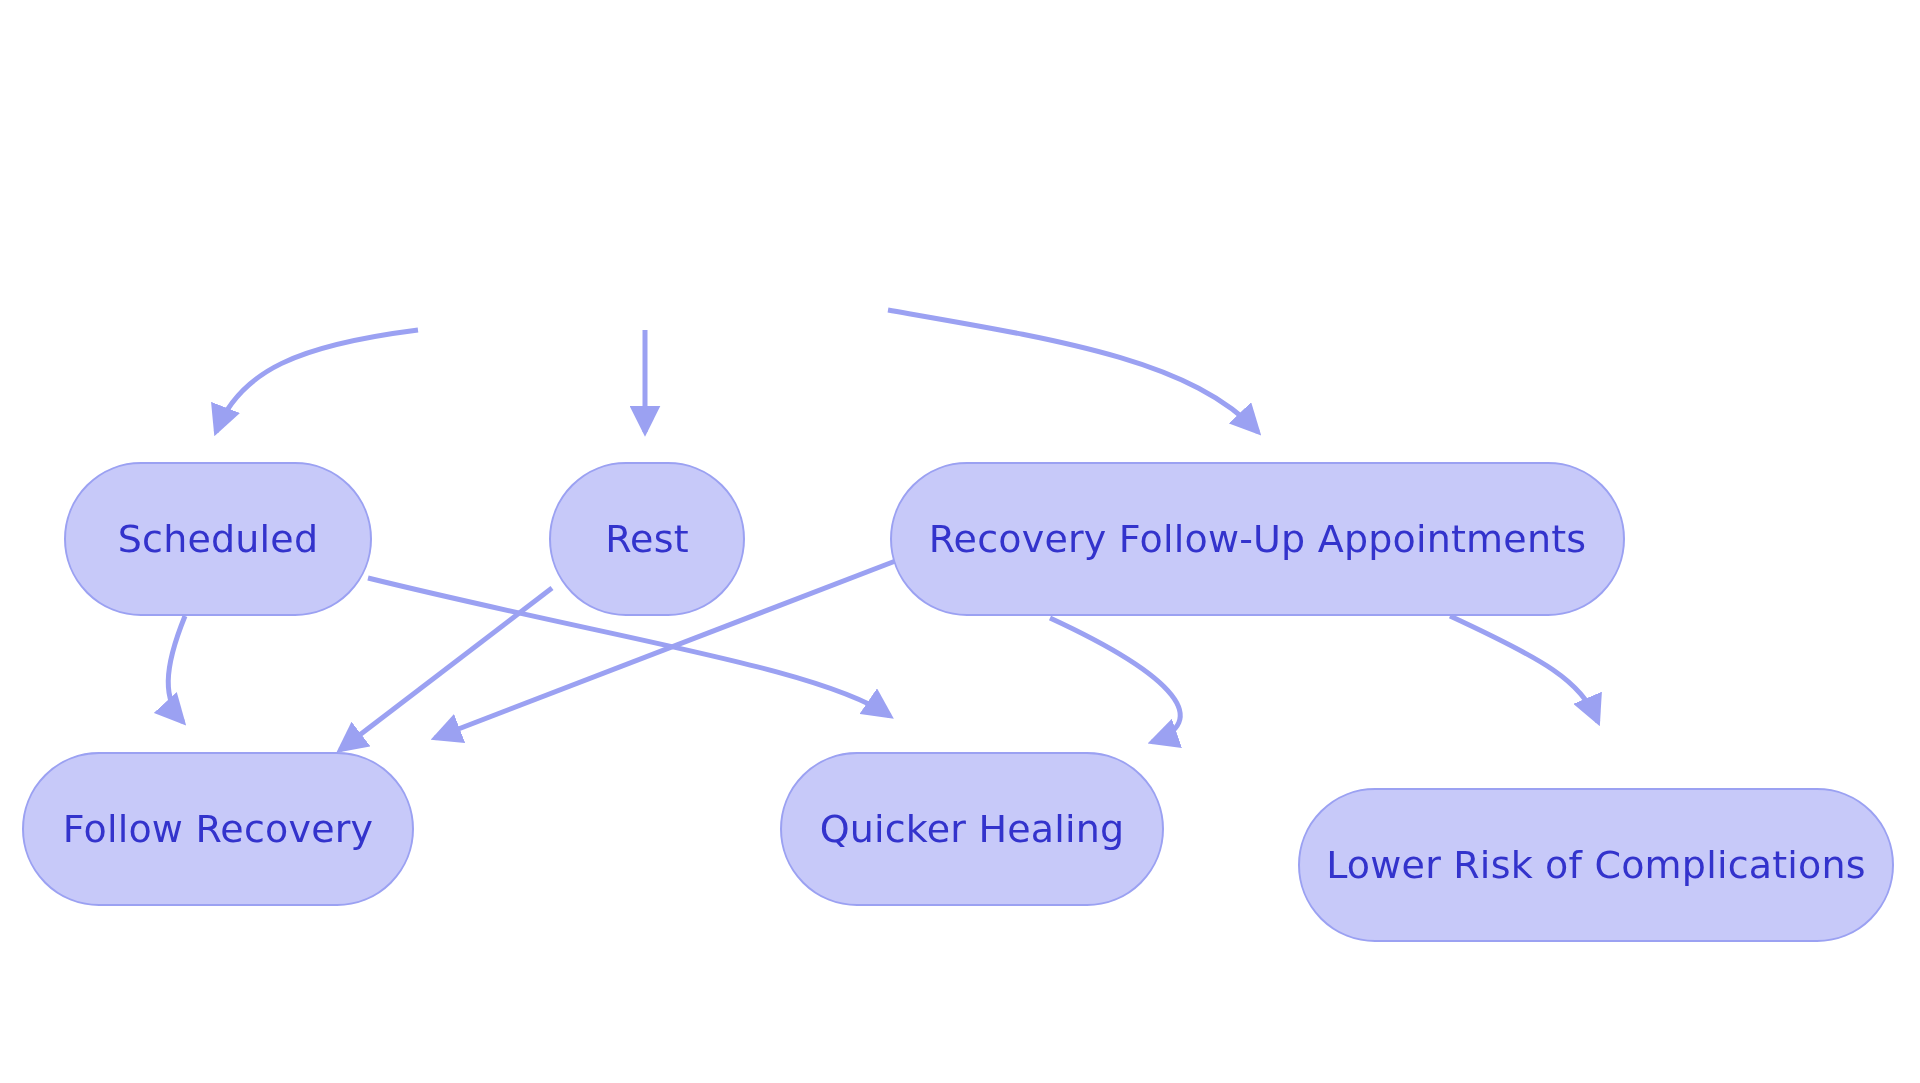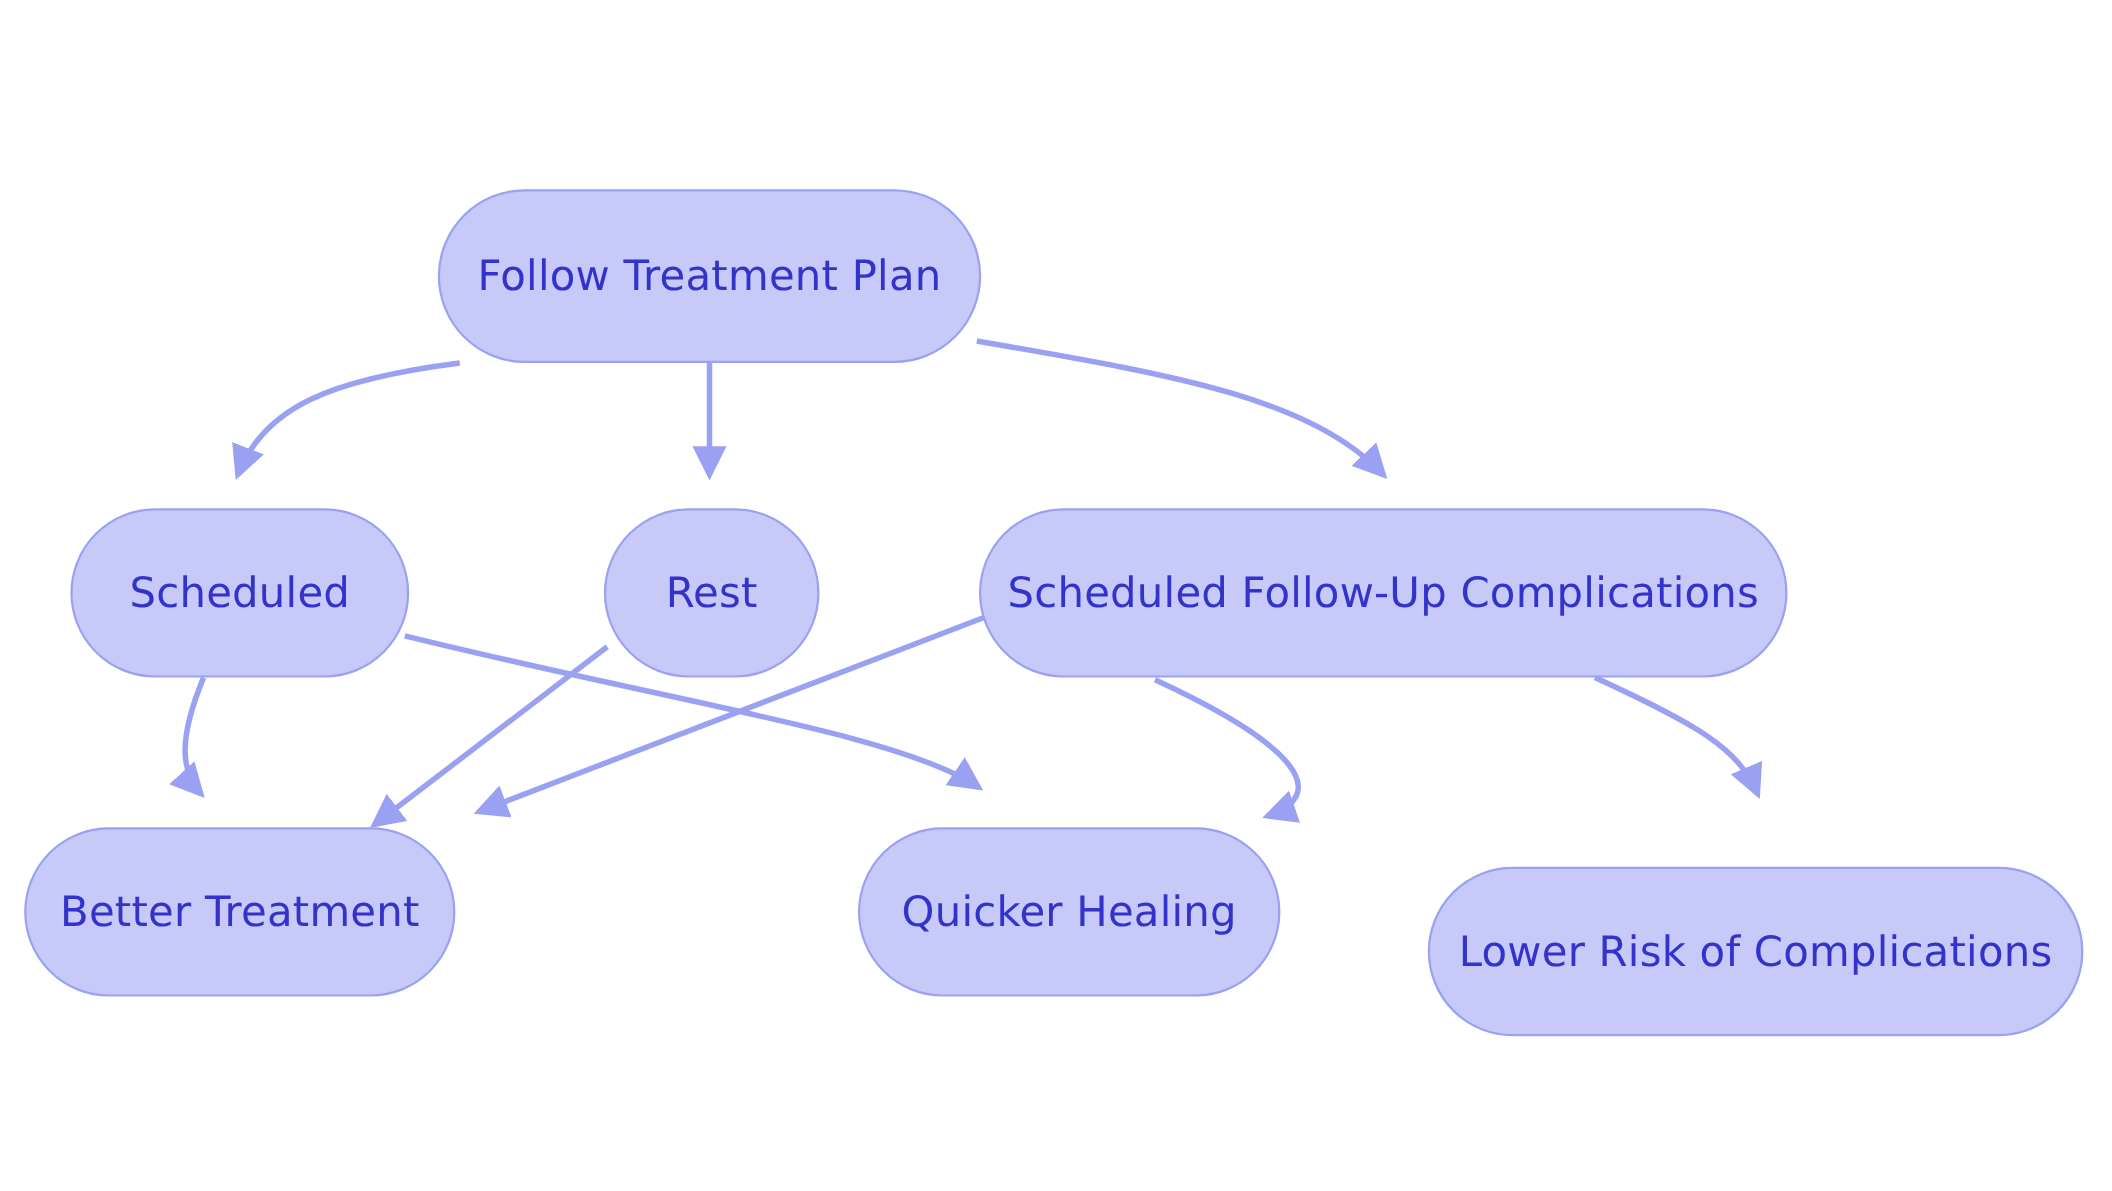--- a/index.html
+++ b/index.html
@@ -76,38 +76,35 @@
       <path d="M 552,588 L 340,750" marker-end="url(#arrow)"></path>
 
       <path d="M 898,560 L 435,738" marker-end="url(#arrow)"></path>
 
       <path d="M 1050,618 C 1180,678 1210,722 1152,742" marker-end="url(#arrow)"></path>
 
       <path d="M 1450,616 C 1545,660 1580,680 1598,722" marker-end="url(#arrow)"></path>
     </g>
   </svg>
 
-  <div class="node" style="left:398px; top:172px; width:494px; height:158px;">
-    <span class="node-label">Follow Treatment Plan</span>
-  </div>
 
   <div class="node" style="left:64px; top:462px; width:308px; height:154px;">
     <span class="node-label">Scheduled</span>
   </div>
 
   <div class="node" style="left:549px; top:462px; width:196px; height:154px;text-align:right;">
     <span class="node-label">Rest</span>
   </div>
 
   <div class="node" style="left:890px; top:462px; width:735px; height:154px;">
-    <span class="node-label">Scheduled Follow-Up Complications</span>
+    <span class="node-label">Recovery Follow-Up Appointments</span>
   </div>
 
   <div class="node" style="left:22px; top:752px; width:392px; height:154px;">
-    <span class="node-label">Better Treatment</span>
+    <span class="node-label">Follow Recovery</span>
   </div>
 
   <div class="node" style="left:780px; top:752px; width:384px; height:154px;">
     <span class="node-label">Quicker Healing</span>
   </div>
 
   <div class="node" style="left:1298px; top:752px; width:596px; height:154px;margin-top:36px;">
     <span class="node-label">Lower Risk of Complications</span>
   </div>
 

